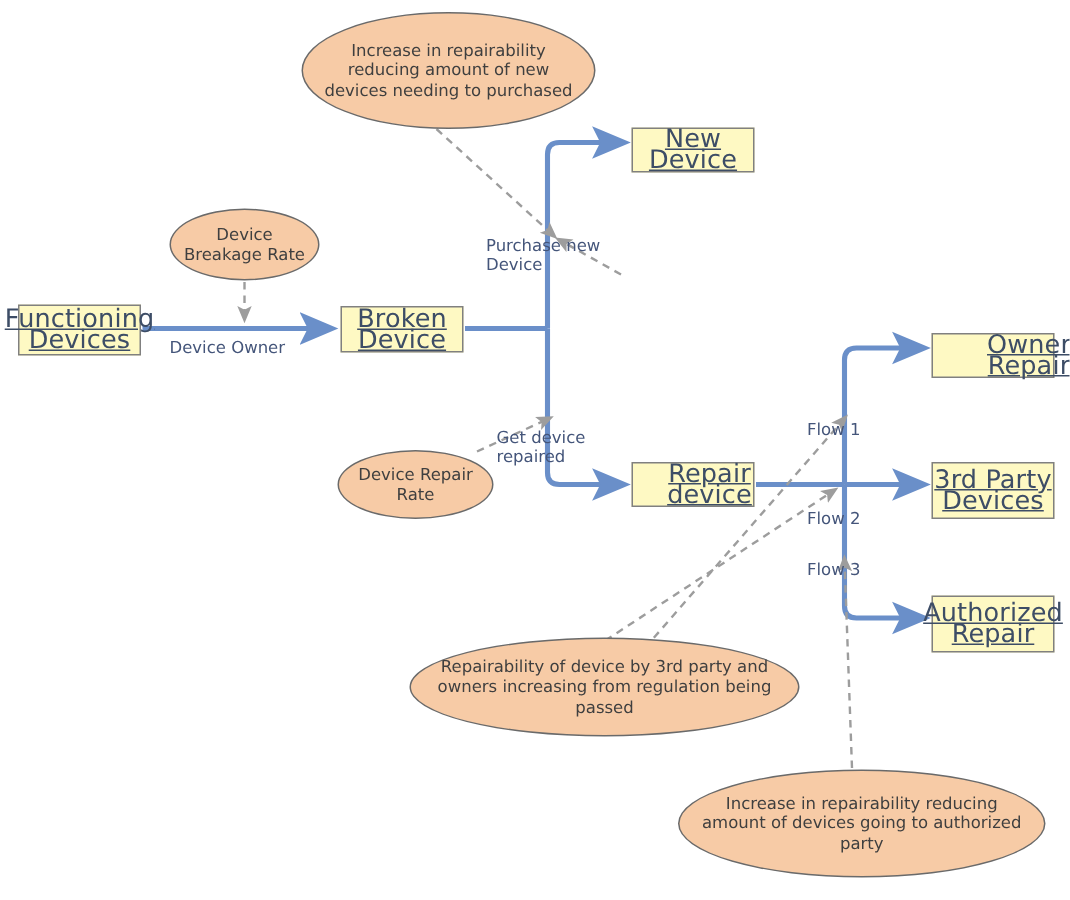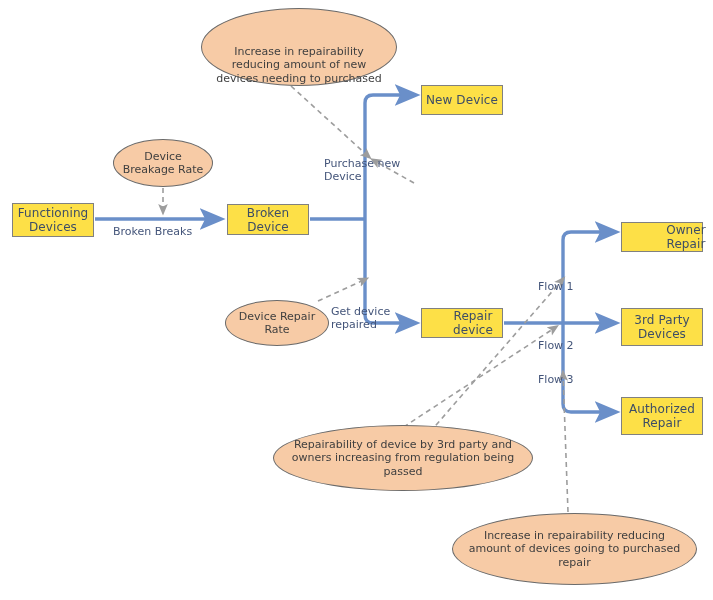--- a/index.html
+++ b/index.html
@@ -28,25 +28,26 @@
   .node {
     position: absolute;
     box-sizing: border-box;
     display: flex;
     align-items: center;
     justify-content: center;
     text-align: center;
     color: #3d4d66;
   }
   .stock {
-    background: #fde047;
+    background: #fef9c3;
     border: 1.5px solid #808080;
-    font-size: 12px;
+    font-size: 17px;
     line-height: 14px;
     letter-spacing: 0.1px;
+    text-decoration: underline;
   }
   .cloudvar {
     background: #f7cba6;
     border: 1.2px solid #6a6a6a;
     border-radius: 50%;
     color: #3f3f3f;
     font-size: 11px;
     line-height: 13.5px;
     padding: 0 8px;
   }
@@ -121,52 +122,52 @@
   <div class="node stock" style="left:621px; top:308px; width:82px; height:38px;">
     <span style="white-space: pre-line;">3rd Party
 Devices</span>
   </div>
 
   <div class="node stock" style="left:621px; top:397px; width:82px; height:38px;">
     <span style="white-space: pre-line;">Authorized
 Repair</span>
   </div>
 
-  <div class="node cloudvar" style="left:201px; top:8px; width:196px; height:78px;align-items:flex-end;">
+  <div class="node cloudvar" style="left:201px; top:8px; width:196px; height:78px;">
     <span>Increase in repairability reducing amount of new devices needing to purchased</span>
   </div>
 
   <div class="node cloudvar" style="left:113px; top:139px; width:100px; height:48px;">
     <span>Device Breakage Rate</span>
   </div>
 
 
   <div class="node cloudvar" style="left:225px; top:300px; width:104px; height:46px;">
     <span>Device Repair Rate</span>
   </div>
 
   <div class="node cloudvar" style="left:273px; top:425px; width:260px; height:66px;">
     <span>Repairability of device by 3rd party and owners increasing from regulation being passed</span>
   </div>
 
   <div class="node cloudvar" style="left:452px; top:513px; width:245px; height:72px;">
-    <span>Increase in repairability reducing amount of devices going to purchased repair</span>
+    <span>Increase in repairability reducing amount of devices going to authorized party</span>
   </div>
 
   <div class="flow-label" style="left:113px; top:212px; width:110px;">
-    <span>Broken Breaks</span>
+    <span>Device Owner</span>
   </div>
 
   <div class="flow-label" style="left:324px; top:144px; width:86px;">
     <span style="white-space: pre-line;">Purchase new
 Device</span>
   </div>
 
   <div class="flow-label" style="left:331px; top:272px; width:74px;">
-    <span style="white-space: pre-line; margin-top: 20px;">Get device
+    <span style="white-space: pre-line;">Get device
 repaired</span>
   </div>
 
   <div class="flow-label" style="left:538px; top:267px; width:48px;">
     <span>Flow 1</span>
   </div>
 
   <div class="flow-label" style="left:538px; top:326px; width:48px;">
     <span>Flow 2</span>
   </div>

